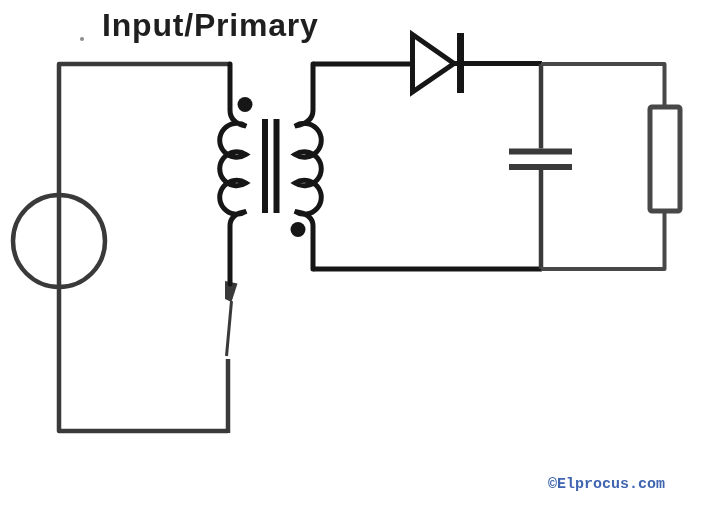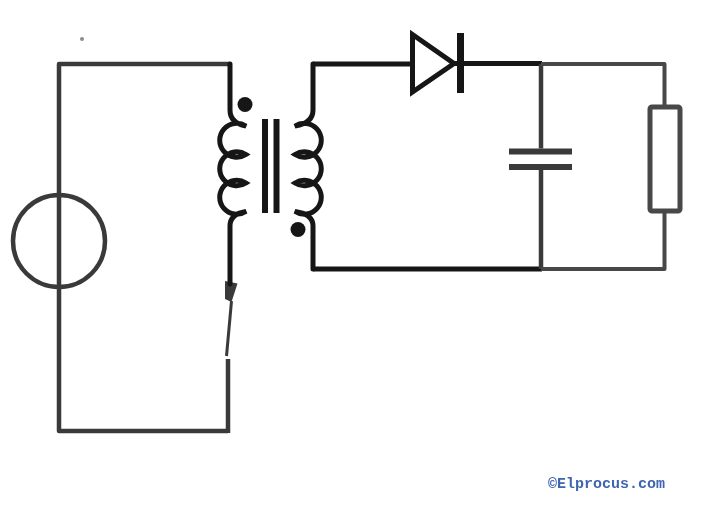--- a/index.html
+++ b/index.html
@@ -100,16 +100,17 @@
       <line class="wire" stroke-width="4.5" x1="541" y1="170" x2="541" y2="269"></line>
     </g>
 
     <g>
       <path class="gray" stroke-width="4" stroke-linejoin="round" d="M 541 64 L 664.5 64 L 664.5 107"></path>
       <rect class="gray" stroke-width="5" fill="#ffffff" x="650" y="107" width="30" height="104" rx="2"></rect>
       <path class="gray" stroke-width="4" stroke-linejoin="round" d="M 664.5 211 L 664.5 269 L 541 269"></path>
     </g>
   </svg>
 
+  <div class="label label-input">Input/Primary</div>
   <div class="watermark">©Elprocus.com</div>
   <div class="speck"></div>
 
 </div>
 
 </body></html>

